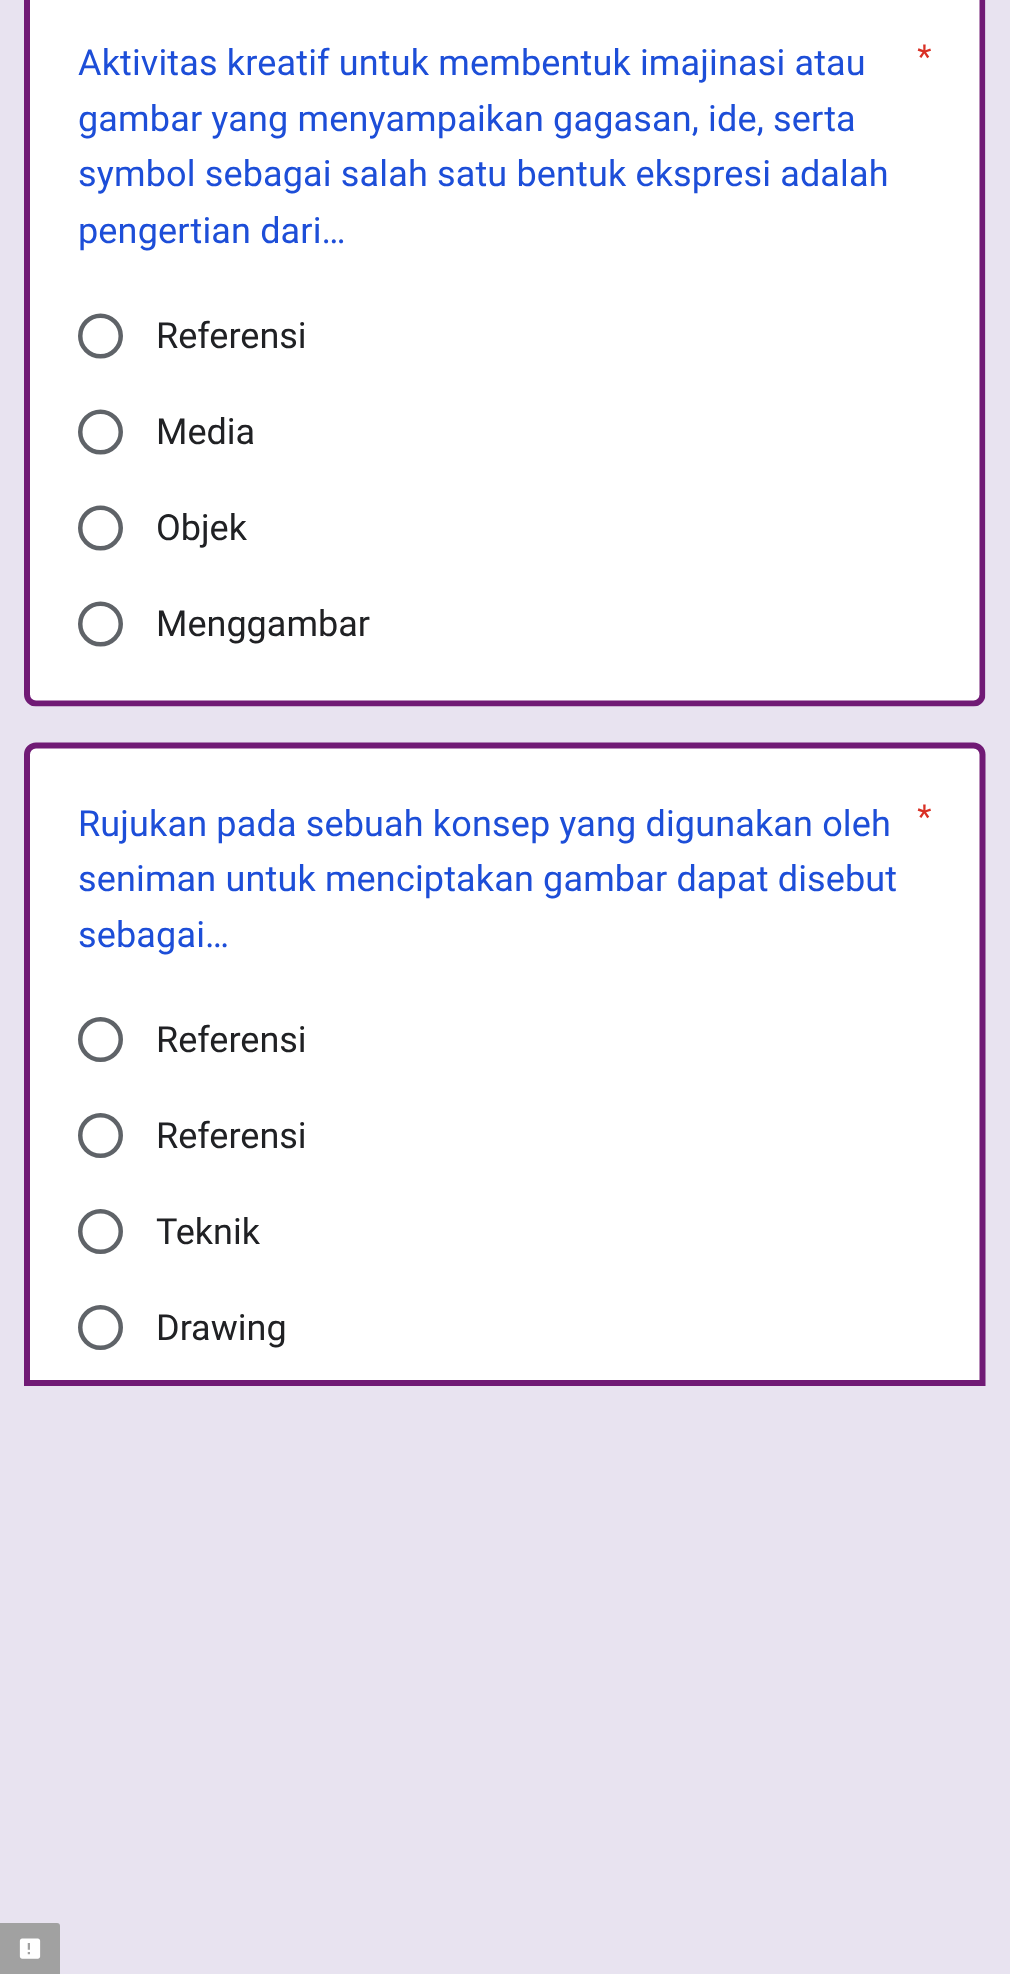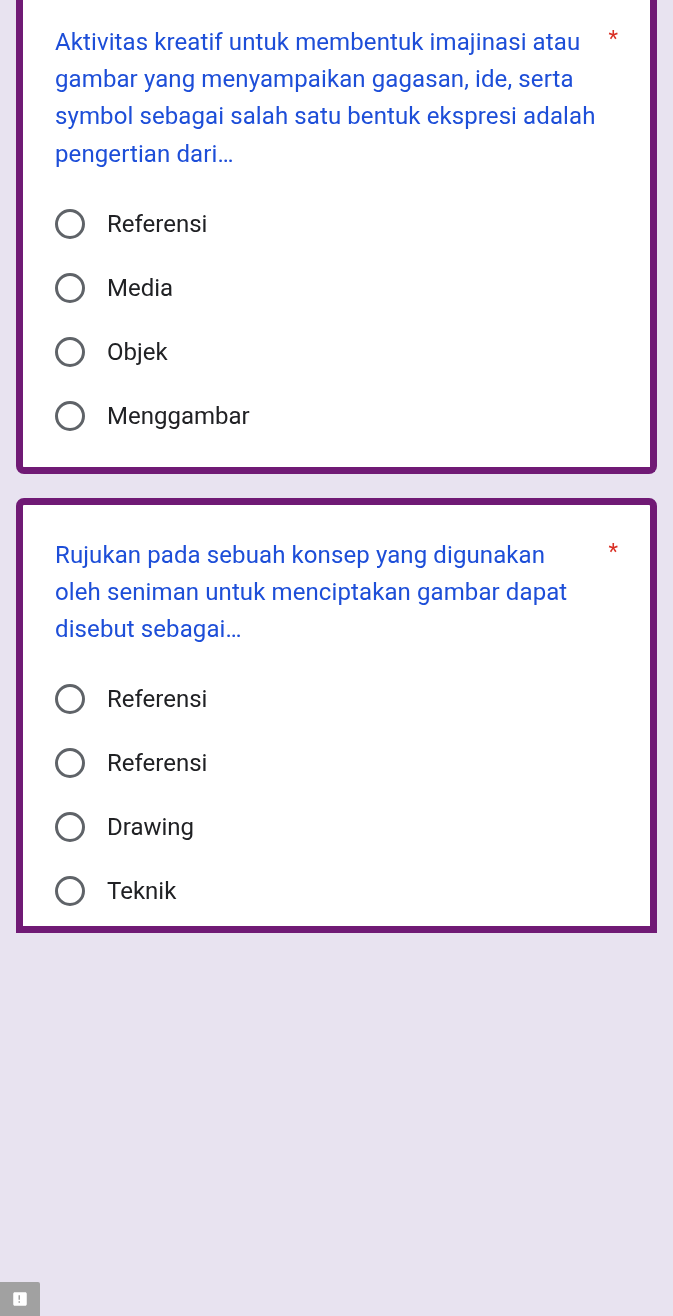--- a/index.html
+++ b/index.html
@@ -13,21 +13,21 @@
     width: 673px;
     height: 1316px;
     overflow: hidden;
     position: relative;
   }
   .card {
     background: #fff;
     border-radius: 8px;
     margin: 0 16px 24px 16px;
     padding: 32px 32px 36px 32px;
-    border: 7px solid #701a75;
+    border: 4px solid #701a75;
   }
   .card.first {
     border-top-left-radius: 0;
     border-top-right-radius: 0;
     margin-top: 0;
     border-top: none;
     padding-top: 24px;
   }
   .card.cut {
     border-bottom-left-radius: 0;
@@ -132,25 +132,25 @@
     <label class="option">
       <span class="radio-circle"></span>
       <span class="option-label">Referensi</span>
     </label>
     <label class="option">
       <span class="radio-circle"></span>
       <span class="option-label">Referensi</span>
     </label>
     <label class="option">
       <span class="radio-circle"></span>
-      <span class="option-label">Drawing</span>
+      <span class="option-label">Teknik</span>
     </label>
     <label class="option">
       <span class="radio-circle"></span>
-      <span class="option-label">Teknik</span>
+      <span class="option-label">Drawing</span>
     </label>
   </div>
 </div>
 
 <div class="report-badge">
   <svg viewBox="0 0 24 24">
     <path d="M19 3H5c-1.1 0-2 .9-2 2v14c0 1.1.9 2 2 2h14c1.1 0 2-.9 2-2V5c0-1.1-.9-2-2-2zm-7 14h-2v-2h2v2zm0-4h-2V7h2v6z"></path>
   </svg>
 </div>
 

